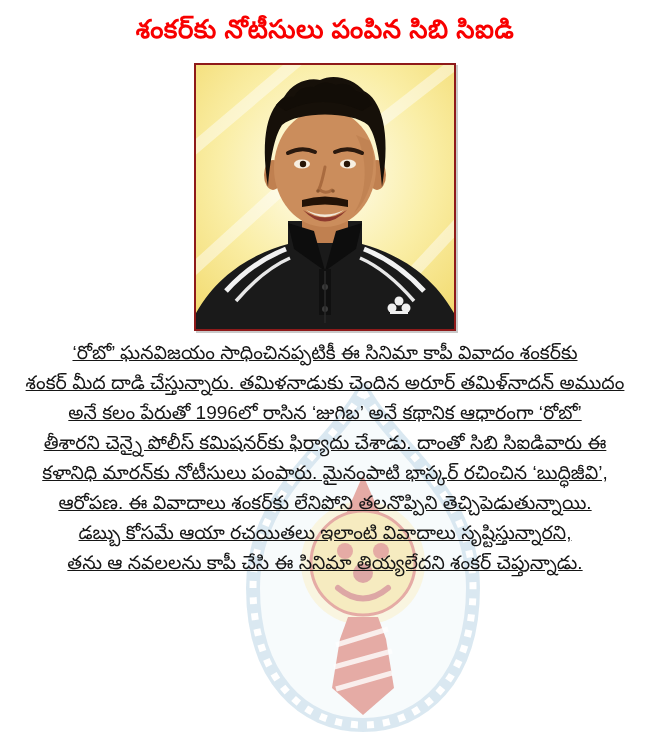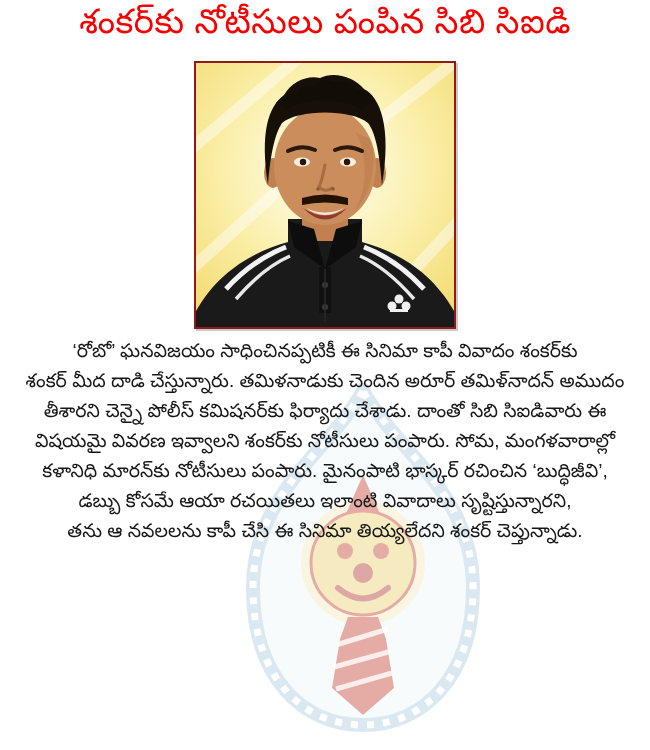--- a/index.html
+++ b/index.html
@@ -5,24 +5,24 @@
   * { box-sizing: border-box; }
   html, body { margin: 0; padding: 0; }
   body {
     width: 650px; height: 750px;
     background: #ffffff;
     font-family: "Liberation Sans", sans-serif;
     position: relative;
     overflow: hidden;
   }
   .headline {
-    padding-top: 2px;
+    padding-top: 14px;
     text-align: center;
-    font-size: 34px;
-    font-weight: normal;
+    font-size: 26px;
+    font-weight: bold;
     color: #f80000;
     letter-spacing: 0.5px;
   }
   .photo-frame {
     width: 262px; height: 268px;
     margin: 12px auto 0 auto;
     border: 2px solid #8e1a1a;
     box-shadow: 2px 2px 0 #c9c9c9;
     background: #fdf3c0;
     position: relative;
@@ -40,21 +40,21 @@
   .article {
     position: relative;
     z-index: 1;
     margin-top: 7px;
     text-align: center;
     font-size: 19px;
     line-height: 30px;
     color: #161616;
     white-space: nowrap;
   }
-  .article .line { height: 30px; }
+  .article .line { height: 30px; text-decoration: underline; }
 </style>
 </head>
 <body>
 
 <div class="headline">శంకర్‌కు నోటీసులు పంపిన సిబి సిఐడి</div>
 
 <div class="photo-frame">
   <svg width="258" height="264" viewBox="0 0 258 264" xmlns="http://www.w3.org/2000/svg">
     <defs>
       <radialGradient id="bgGrad" cx="50%" cy="40%" r="75%">
@@ -138,18 +138,19 @@
       <line x1="108" y1="262" x2="160" y2="246"></line>
       <line x1="106" y1="284" x2="164" y2="268"></line>
       <line x1="108" y1="306" x2="164" y2="290"></line>
     </g>
   </g>
 </svg>
 
 <div class="article">
   <div class="line">‘రోబో’ ఘనవిజయం సాధించినప్పటికీ ఈ సినిమా కాపీ వివాదం శంకర్‌కు</div>
   <div class="line">శంకర్ మీద దాడి చేస్తున్నారు. తమిళనాడుకు చెందిన అరూర్ తమిళ్‌నాదన్ అముదం</div>
+  <div class="line">అనే కలం పేరుతో 1996లో రాసిన ‘జుగిబ’ అనే కథానిక ఆధారంగా ‘రోబో’</div>
   <div class="line">తీశారని చెన్నై పోలీస్ కమిషనర్‌కు ఫిర్యాదు చేశాడు. దాంతో సిబి సిఐడివారు ఈ</div>
-  <div class="line">విషయమై వివరణ ఇవ్వాలని శంకర్‌కు నోటీసులు పంపారు. సోమ, మంగళవారాల్లో</div>
   <div class="line">కళానిధి మారన్‌కు నోటీసులు పంపారు. మైనంపాటి భాస్కర్ రచించిన ‘బుద్ధిజీవి’,</div>
+  <div class="line">ఆరోపణ. ఈ వివాదాలు శంకర్‌కు లేనిపోని తలనొప్పిని తెచ్చిపెడుతున్నాయి.</div>
   <div class="line">డబ్బు కోసమే ఆయా రచయితలు ఇలాంటి వివాదాలు సృష్టిస్తున్నారని,</div>
   <div class="line">తను ఆ నవలలను కాపీ చేసి ఈ సినిమా తియ్యలేదని శంకర్ చెప్తున్నాడు.</div>
 </div>
 
 </body></html>

